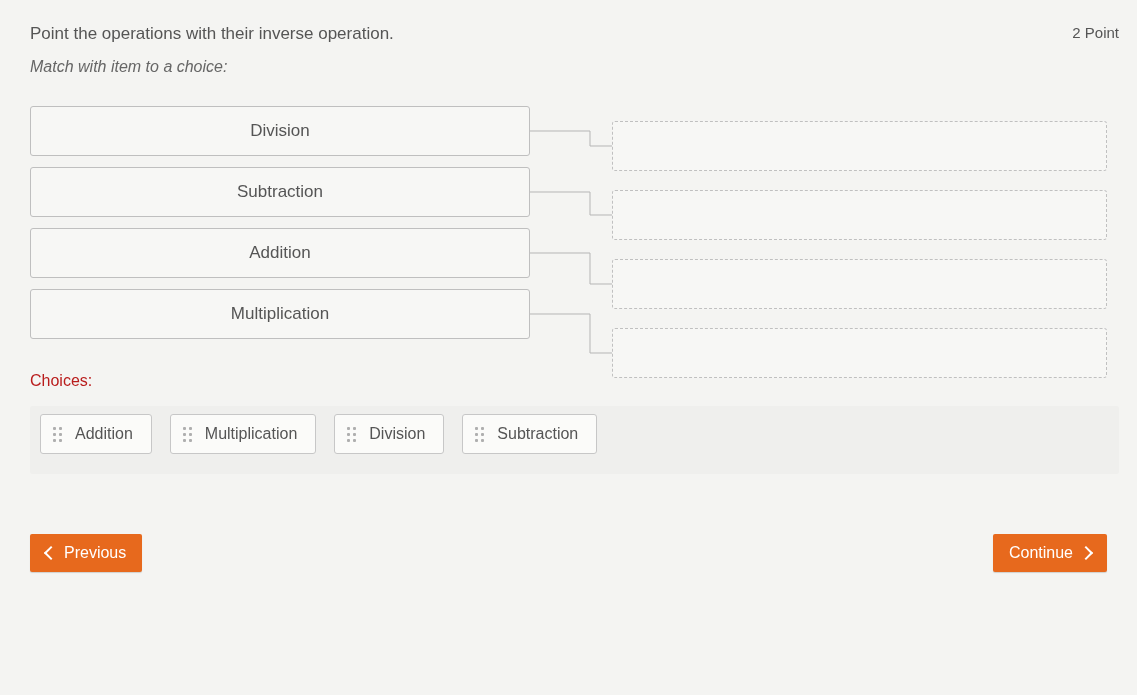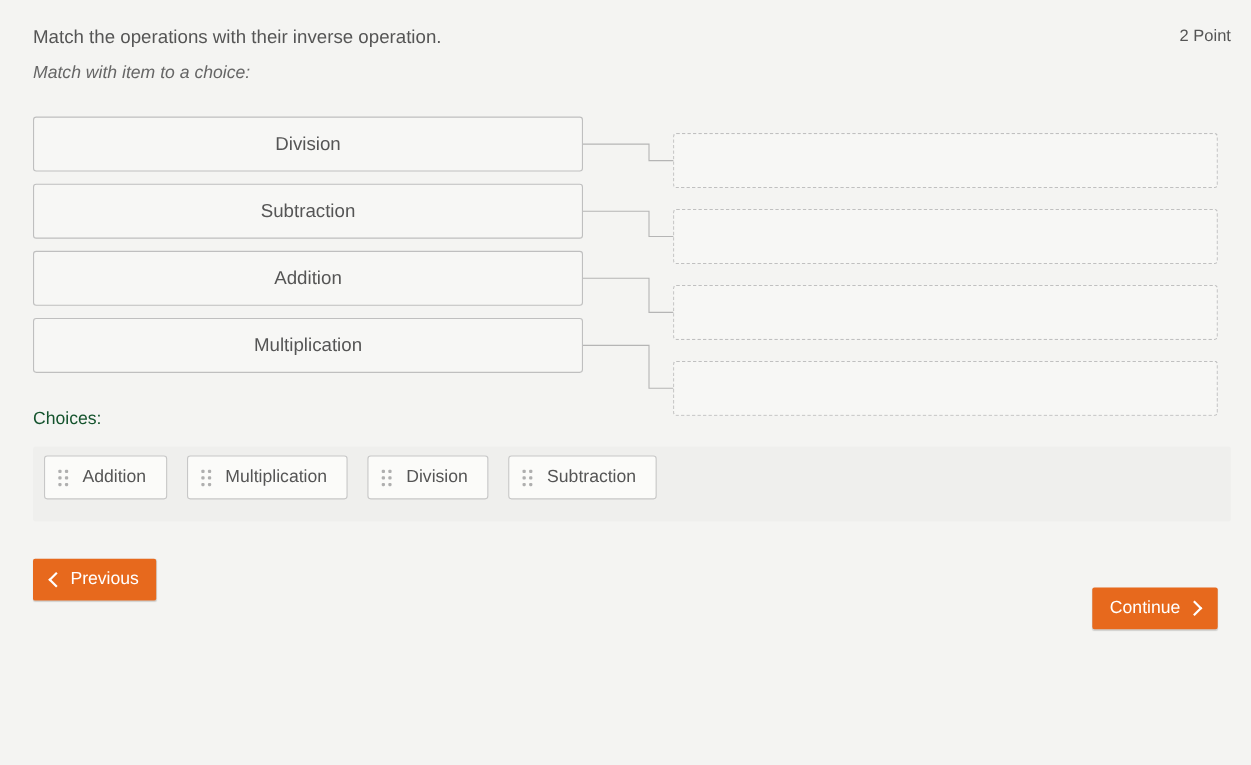--- a/index.html
+++ b/index.html
@@ -81,21 +81,21 @@
     height: 260px;
     overflow: visible;
   }
   svg.connectors path {
     stroke: #b5b5b5;
     stroke-width: 1;
     fill: none;
   }
   .choices-label {
     font-size: 16px;
-    color: #14532d;
+    color: #b91c1c;
     margin: 6px 0 16px 0;
   }
   .choices-row {
     display: flex;
     gap: 18px;
     align-items: flex-start;
     background: rgba(0,0,0,0.02);
     padding: 8px 10px;
     border-radius: 2px;
     min-height: 52px;
@@ -131,21 +131,21 @@
       0 6px 0 #888,
       6px 6px 0 #888,
       0 12px 0 #888,
       6px 12px 0 #888;
     border-radius: 1px;
   }
   .nav {
     margin-top: 34px;
     display: flex;
     justify-content: space-between;
-    align-items: flex-start;
+    align-items: flex-end;
   }
   .btn {
     display: inline-flex;
     align-items: center;
     gap: 8px;
     background: #e7691d;
     color: #fff;
     border: none;
     border-radius: 2px;
     height: 38px;
@@ -164,21 +164,21 @@
   }
   .chevron.left { transform: rotate(-135deg); }
   .chevron.right { transform: rotate(45deg); }
 </style>
 </head>
 <body>
 
 <div class="page">
 
   <div class="topline">
-    <div class="prompt">Match the operations with their inverse operation.</div>
+    <div class="prompt">Point the operations with their inverse operation.</div>
     <div class="points">2 Point</div>
   </div>
 
   <div class="instruction">Match with item to a choice:</div>
 
   <div class="match-area">
 
     <div class="left-col">
       <div class="item-box">Division</div>
       <div class="item-box">Subtraction</div>

